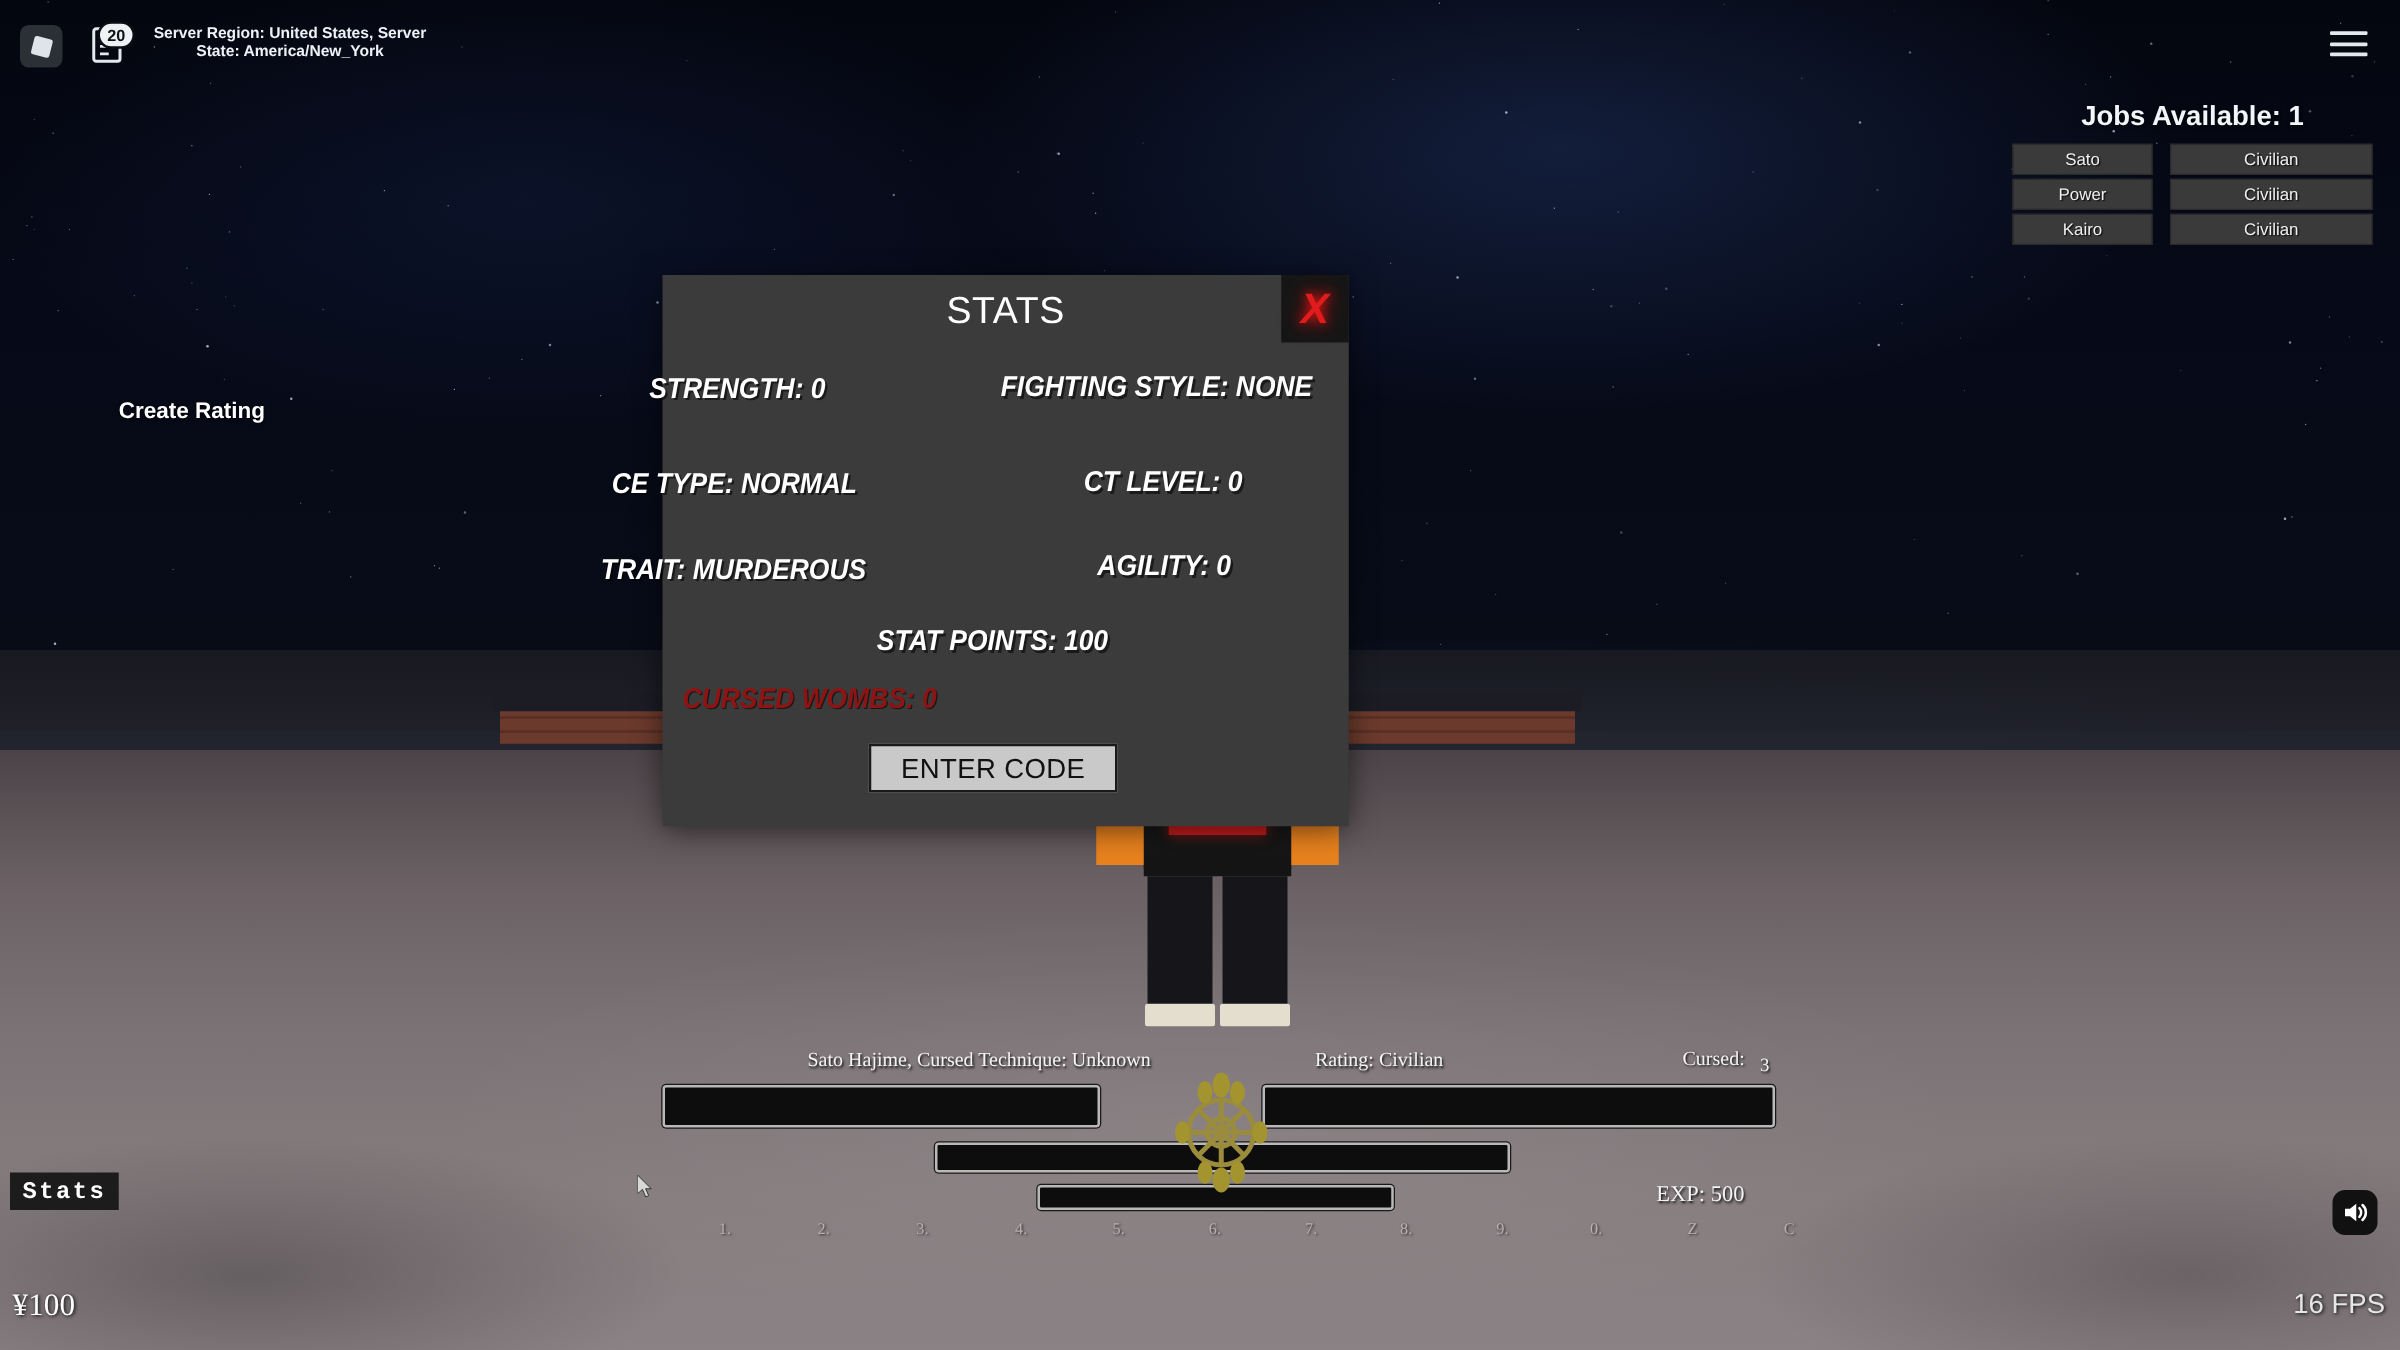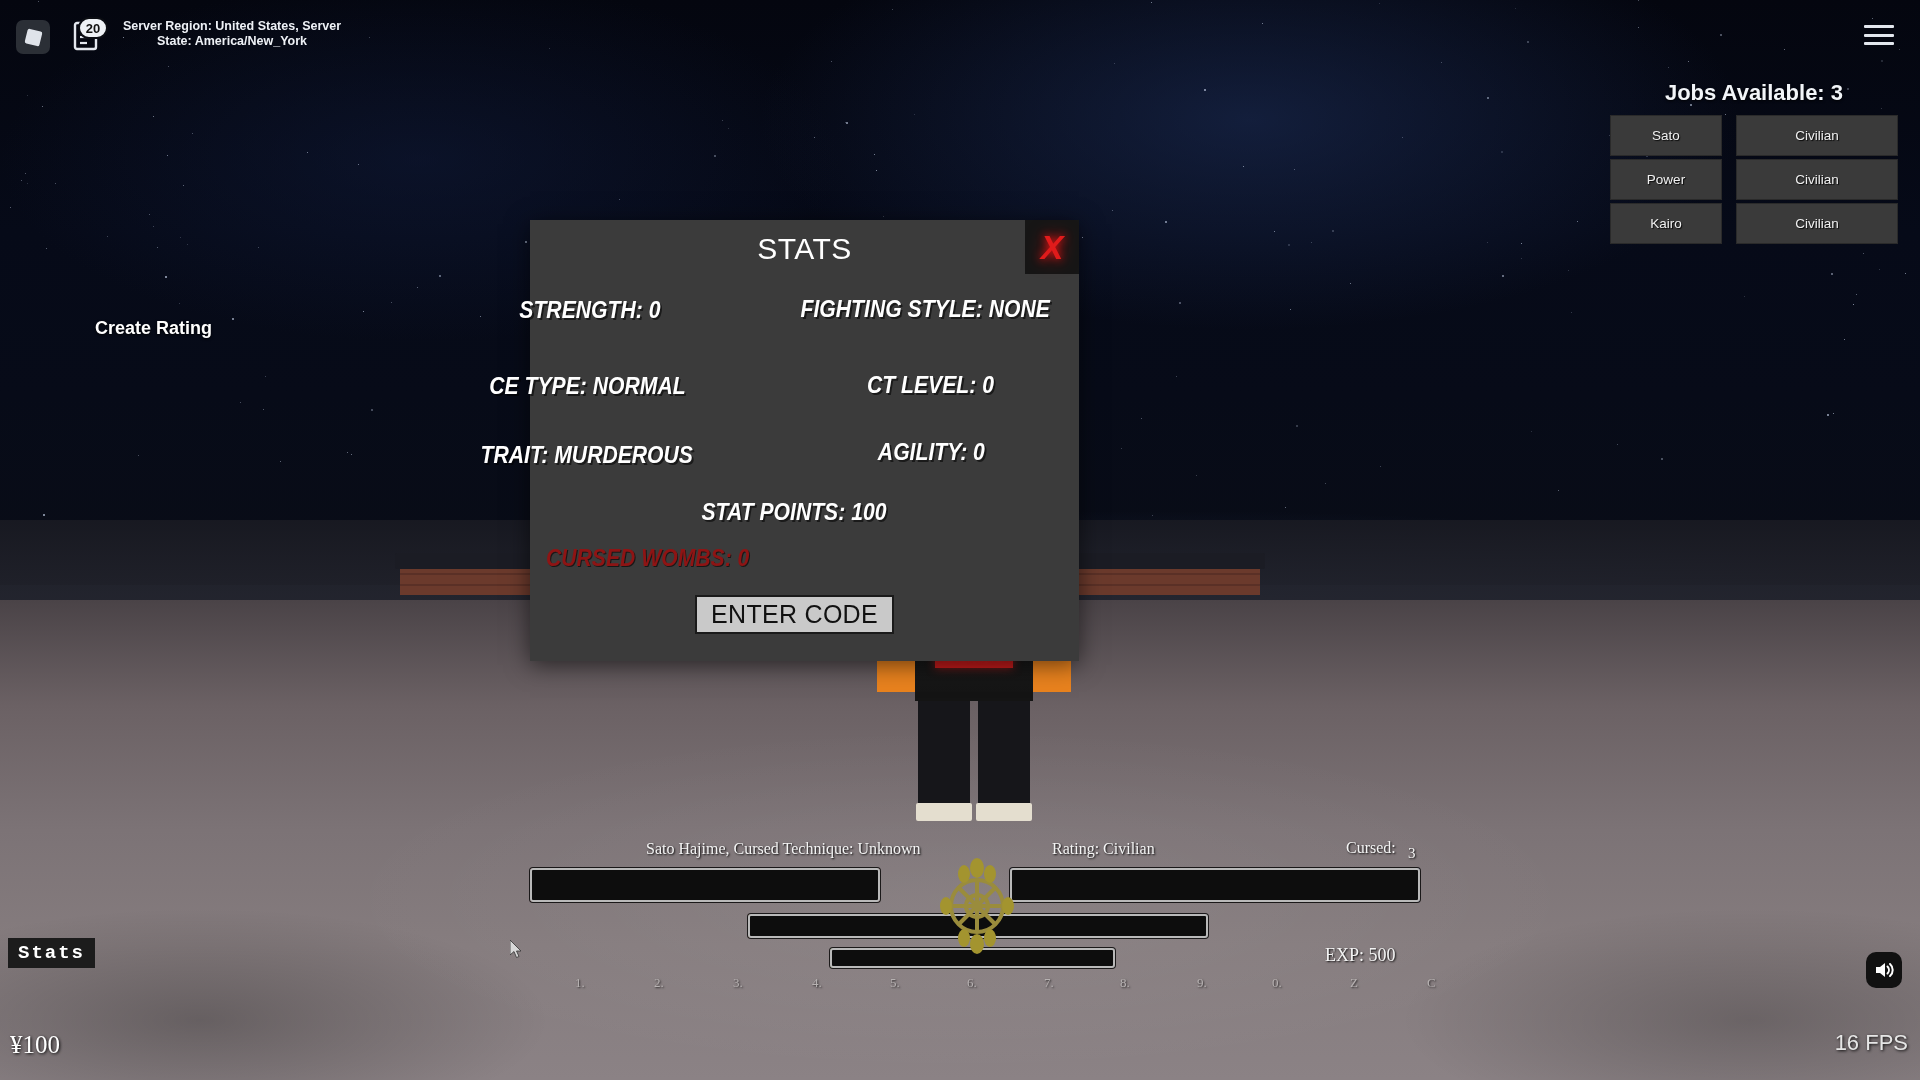--- a/index.html
+++ b/index.html
@@ -99,21 +99,21 @@
   }
   #menu-icon i { display:block; height:3px; background:#e3e7ee; border-radius:1px; }
   #menu-icon i:nth-child(1){ width:100%; }
   #menu-icon i:nth-child(2){ width:100%; }
   #menu-icon i:nth-child(3){ width:100%; }
 
   
   #jobs-panel { position:absolute; right:22px; top:80px; width:288px; }
   #jobs-title { color:#f2f5f9; font-size:22px; font-weight:bold; text-align:center; margin-bottom:9px;
     text-shadow:0 1px 3px rgba(0,0,0,.9); }
-  .job-row { display:flex; gap:14px; margin-bottom:3px; height:41px; }
+  .job-row { display:flex; gap:14px; margin-bottom:3px; height:25px; }
   .job-cell {
     background:#3a3a3a; color:#f0f0f0; font-size:13.5px; display:flex;
     align-items:center; justify-content:center; border:1px solid #2a2a2a;
     text-shadow:1px 1px 1px rgba(0,0,0,.85);
   }
   .job-name { width:112px; }
   .job-role { flex:1; }
 
   
   #create-party {
@@ -155,21 +155,21 @@
   #stat-agility    { line-height:1; left:936px; top:441px; transform:translateX(-50%) scaleX(.92); }
   #stat-points     { left:802px; top:499px; transform:translateX(-50%) scaleX(.92); }
   #stat-wombs {
     position:absolute; left:546px; top:545px; color:#8e1414; font-size:23px;
     font-weight:bold; font-style:italic; white-space:nowrap;
     text-shadow:1px 1px 0 rgba(0,0,0,.6); transform:scaleX(.92); transform-origin:left center;
   }
   #enter-code-button {
     position:absolute; left:695px; top:595px; width:199px; height:39px;
     background:#c9c9c9; border:2px solid #1a1a1a; color:#111;
-    font-size:25px; display:flex; align-items:center; justify-content:center;
+    font-size:22px; display:flex; align-items:center; justify-content:center;
     cursor:pointer; letter-spacing:.3px;
   }
 
   
   #hud { position:absolute; left:0; top:820px; width:1920px; height:190px; }
   .hud-label {
     position:absolute; color:#f4f4f4; font-family:"Liberation Serif", serif;
     font-size:16px; text-shadow:1px 1px 2px rgba(0,0,0,.95);
     white-space:nowrap;
   }
@@ -422,21 +422,21 @@
   <div id="chat-badge">20</div>
   <div id="server-region-text">Server Region: United States, Server State: America/New_York</div>
   <div id="menu-icon">
     <i></i>
     <i></i>
     <i></i>
   </div>
 </div>
 
 <div id="jobs-panel">
-  <div id="jobs-title">Jobs Available: 3</div>
+  <div id="jobs-title">Jobs Available: 1</div>
   <div class="job-row">
     <div class="job-cell job-name">Sato</div>
     <div class="job-cell job-role">Civilian</div>
   </div>
   <div class="job-row">
     <div class="job-cell job-name">Power</div>
     <div class="job-cell job-role">Civilian</div>
   </div>
   <div class="job-row">
     <div class="job-cell job-name">Kairo</div>

